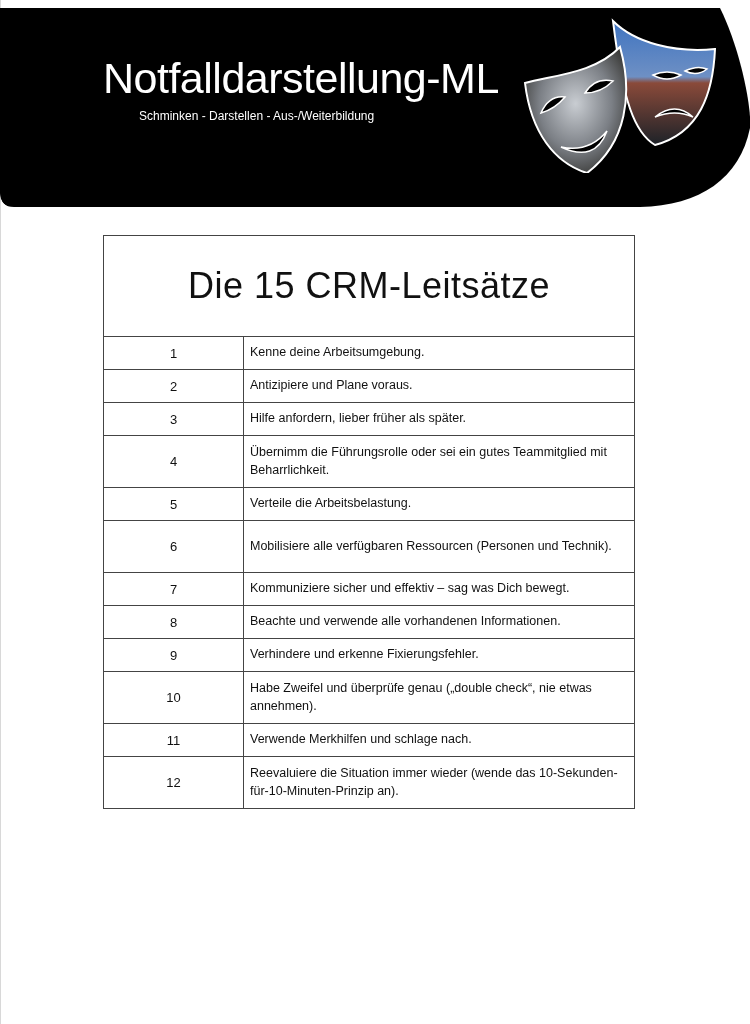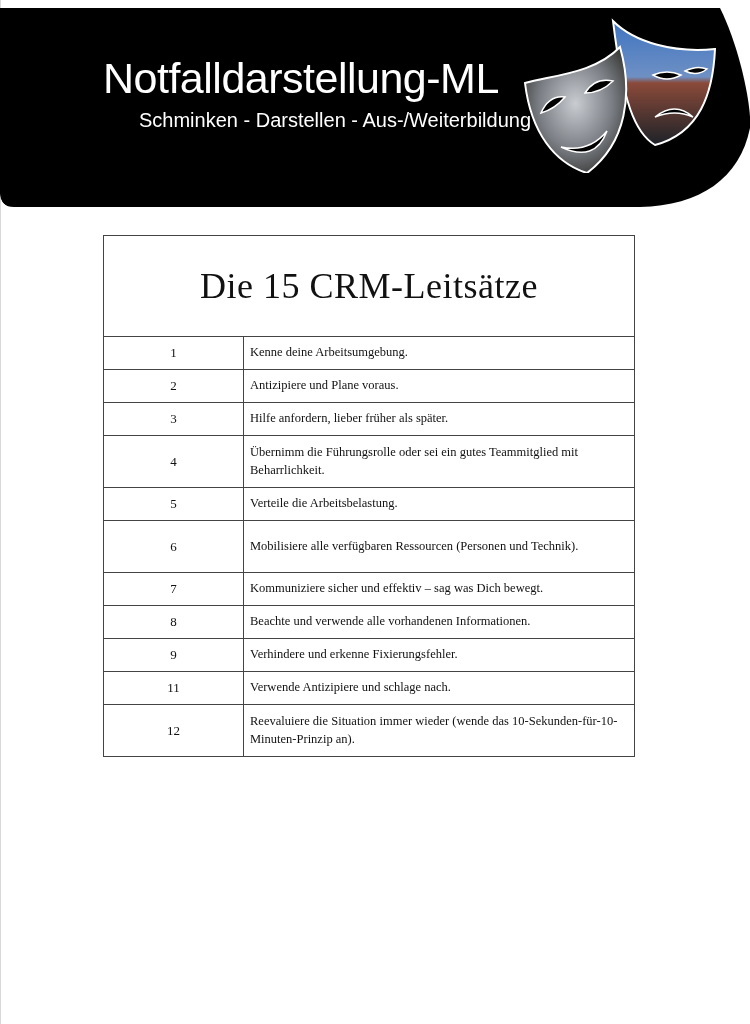--- a/index.html
+++ b/index.html
@@ -12,27 +12,27 @@
     position: absolute; left: 0; top: 8px; width: 750px; height: 200px;
     background: #000; border-bottom-left-radius: 14px; border-bottom-right-radius: 0;
     clip-path: path('M0 0 H720 C740 40 752 100 750 120 C740 170 700 198 640 199 H14 Q0 199 0 185 Z');
   }
   .brand-title {
     position: absolute; left: 103px; top: 46px; color: #fff;
     font-family: "Liberation Sans", sans-serif; font-size: 43px; letter-spacing: -0.5px; white-space: nowrap;
   }
   .brand-sub {
     position: absolute; left: 139px; top: 101px; color: #fff;
-    font-family: "Liberation Sans", sans-serif; font-size: 20px; white-space: nowrap;
+    font-family: "Liberation Sans", sans-serif; font-size: 12px; white-space: nowrap;
   }
   .masks { position: absolute; left: 515px; top: 5px; width: 215px; height: 160px; }
 
   .doc-table {
     position: absolute; left: 103px; top: 235px; width: 532px;
-    border-collapse: collapse; font-family: Liberation Serif, serif; color: #111; padding-left: 24px;
+    border-collapse: collapse; font-family: Liberation Sans, sans-serif; color: #111; padding-left: 24px;
   }
   .doc-table td { border: 1px solid #444; }
   .title-cell { height: 98px; text-align: center; font-size: 36px; letter-spacing: 0.5px; }
   .num-cell { width: 137px; text-align: center; font-size: 13px; }
   .text-cell { padding: 3px 6px 3px 6px; font-size: 12.5px; line-height: 17.5px; margin-top: 42px; }
   .row-1 td { height: 26px; }
   .row-2 td { height: 45px; }
 </style>
 </head>
 <body>
@@ -103,22 +103,26 @@
         <td class="text-cell">Kommuniziere sicher und effektiv – sag was Dich bewegt.</td>
       </tr>
   <tr class="row-1">
         <td class="num-cell">8</td>
         <td class="text-cell">Beachte und verwende alle vorhandenen Informationen.</td>
       </tr>
   <tr class="row-1">
         <td class="num-cell">9</td>
         <td class="text-cell">Verhindere und erkenne Fixierungsfehler.</td>
       </tr>
+  <tr class="row-2">
+        <td class="num-cell">10</td>
+        <td class="text-cell">Habe Zweifel und überprüfe genau („double check“, nie etwas annehmen).</td>
+      </tr>
   <tr class="row-1">
         <td class="num-cell">11</td>
-        <td class="text-cell">Verwende Antizipiere und schlage nach.</td>
+        <td class="text-cell">Verwende Merkhilfen und schlage nach.</td>
       </tr>
   <tr class="row-2">
         <td class="num-cell">12</td>
         <td class="text-cell">Reevaluiere die Situation immer wieder (wende das 10-Sekunden-für-10-Minuten-Prinzip an).</td>
       </tr>
 </tbody>
   </table>
 
 </body></html>

